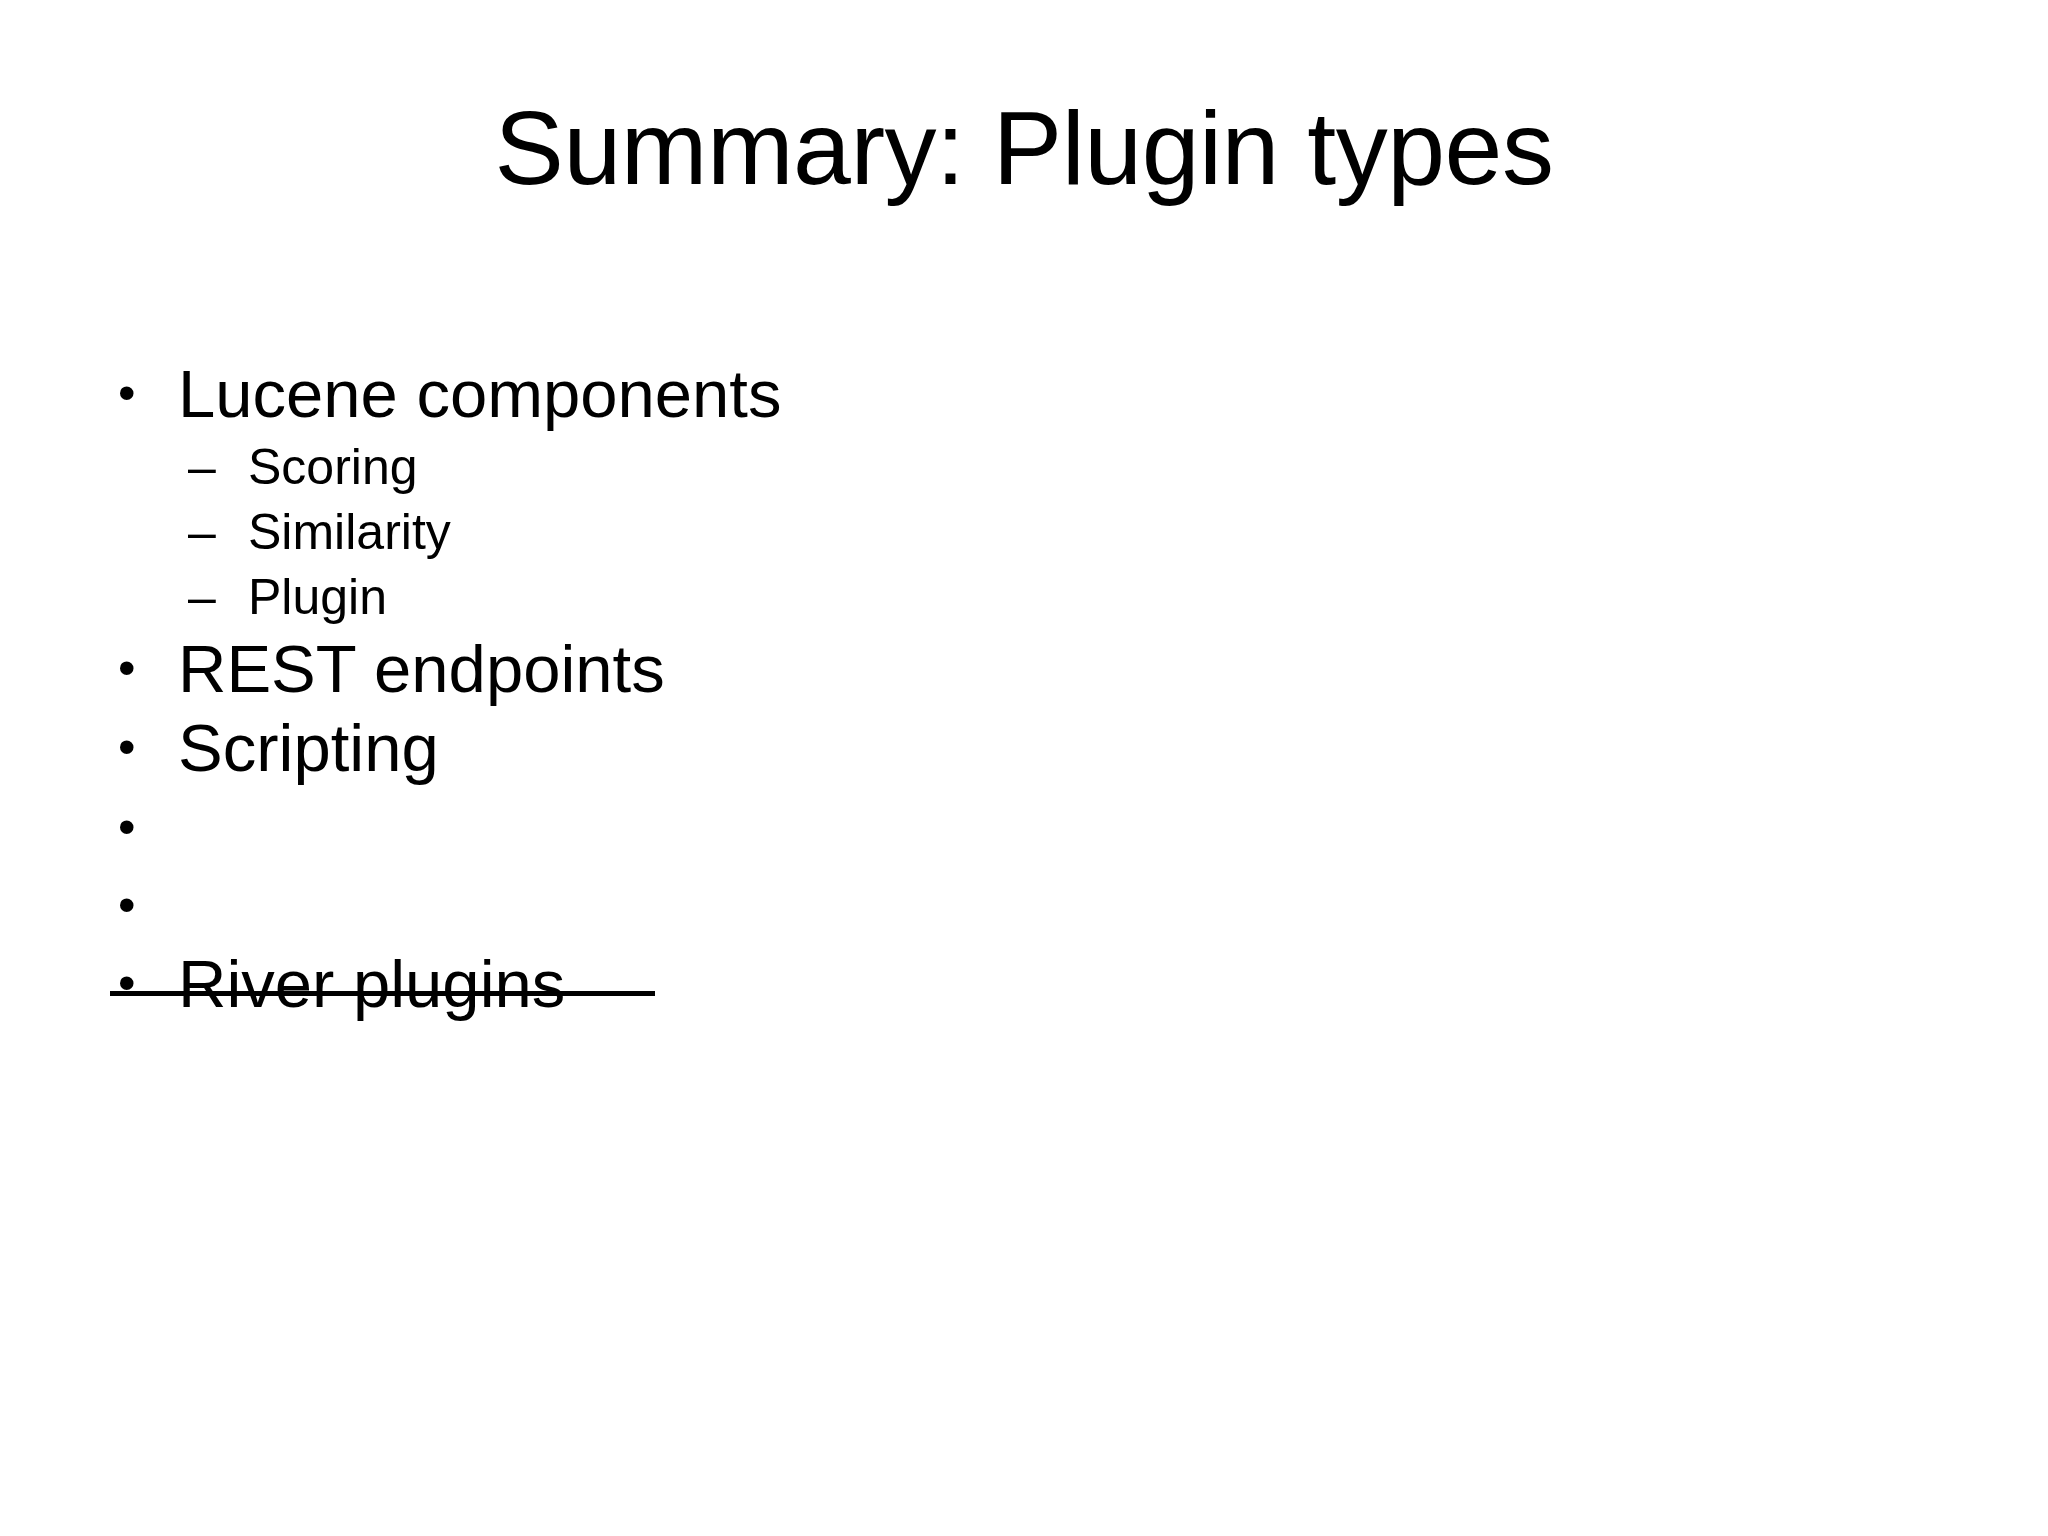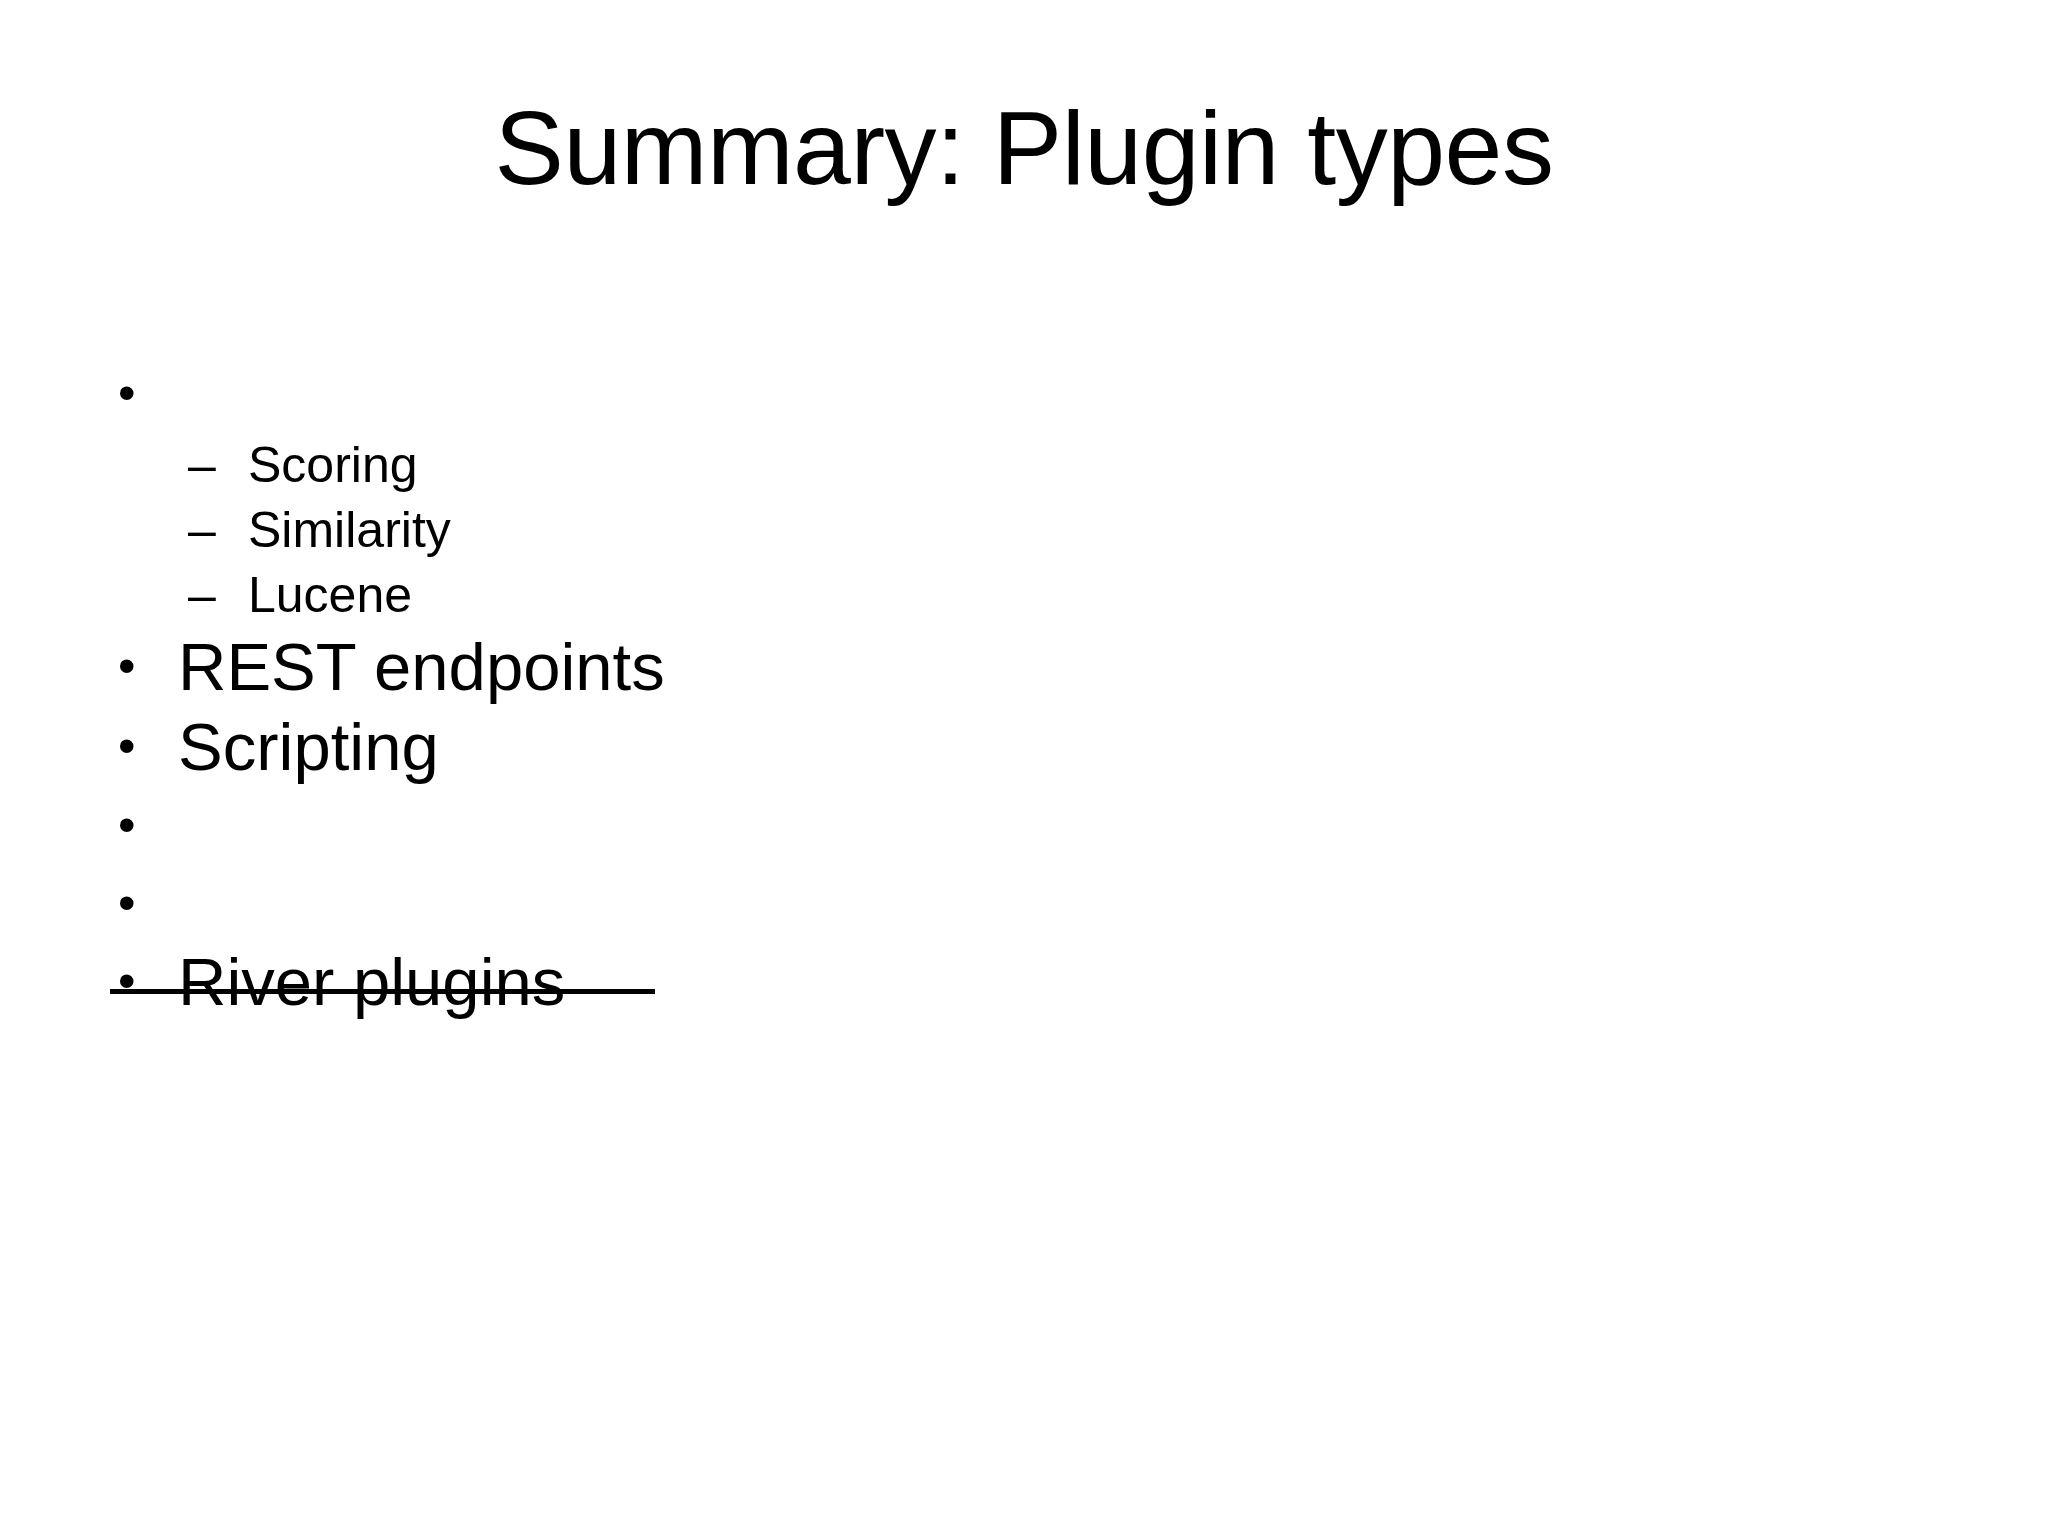--- a/index.html
+++ b/index.html
@@ -96,35 +96,36 @@
 <body>
 
 <div class="slide">
 
   <div class="slide-title">Summary: Plugin types</div>
 
   <div class="body-area">
 
     <div class="bullet-row lvl1">
       <span class="marker">•</span>
+      <span class="text">Lucene components</span>
     </div>
 
     <div class="bullet-row lvl2">
       <span class="marker">–</span>
       <span class="text">Scoring</span>
     </div>
 
     <div class="bullet-row lvl2">
       <span class="marker">–</span>
       <span class="text">Similarity</span>
     </div>
 
     <div class="bullet-row lvl2">
       <span class="marker">–</span>
-      <span class="text">Lucene</span>
+      <span class="text">Plugin</span>
     </div>
 
     <div class="bullet-row lvl1">
       <span class="marker">•</span>
       <span class="text">REST endpoints</span>
     </div>
 
     <div class="bullet-row lvl1">
       <span class="marker">•</span>
       <span class="text">Scripting</span>

